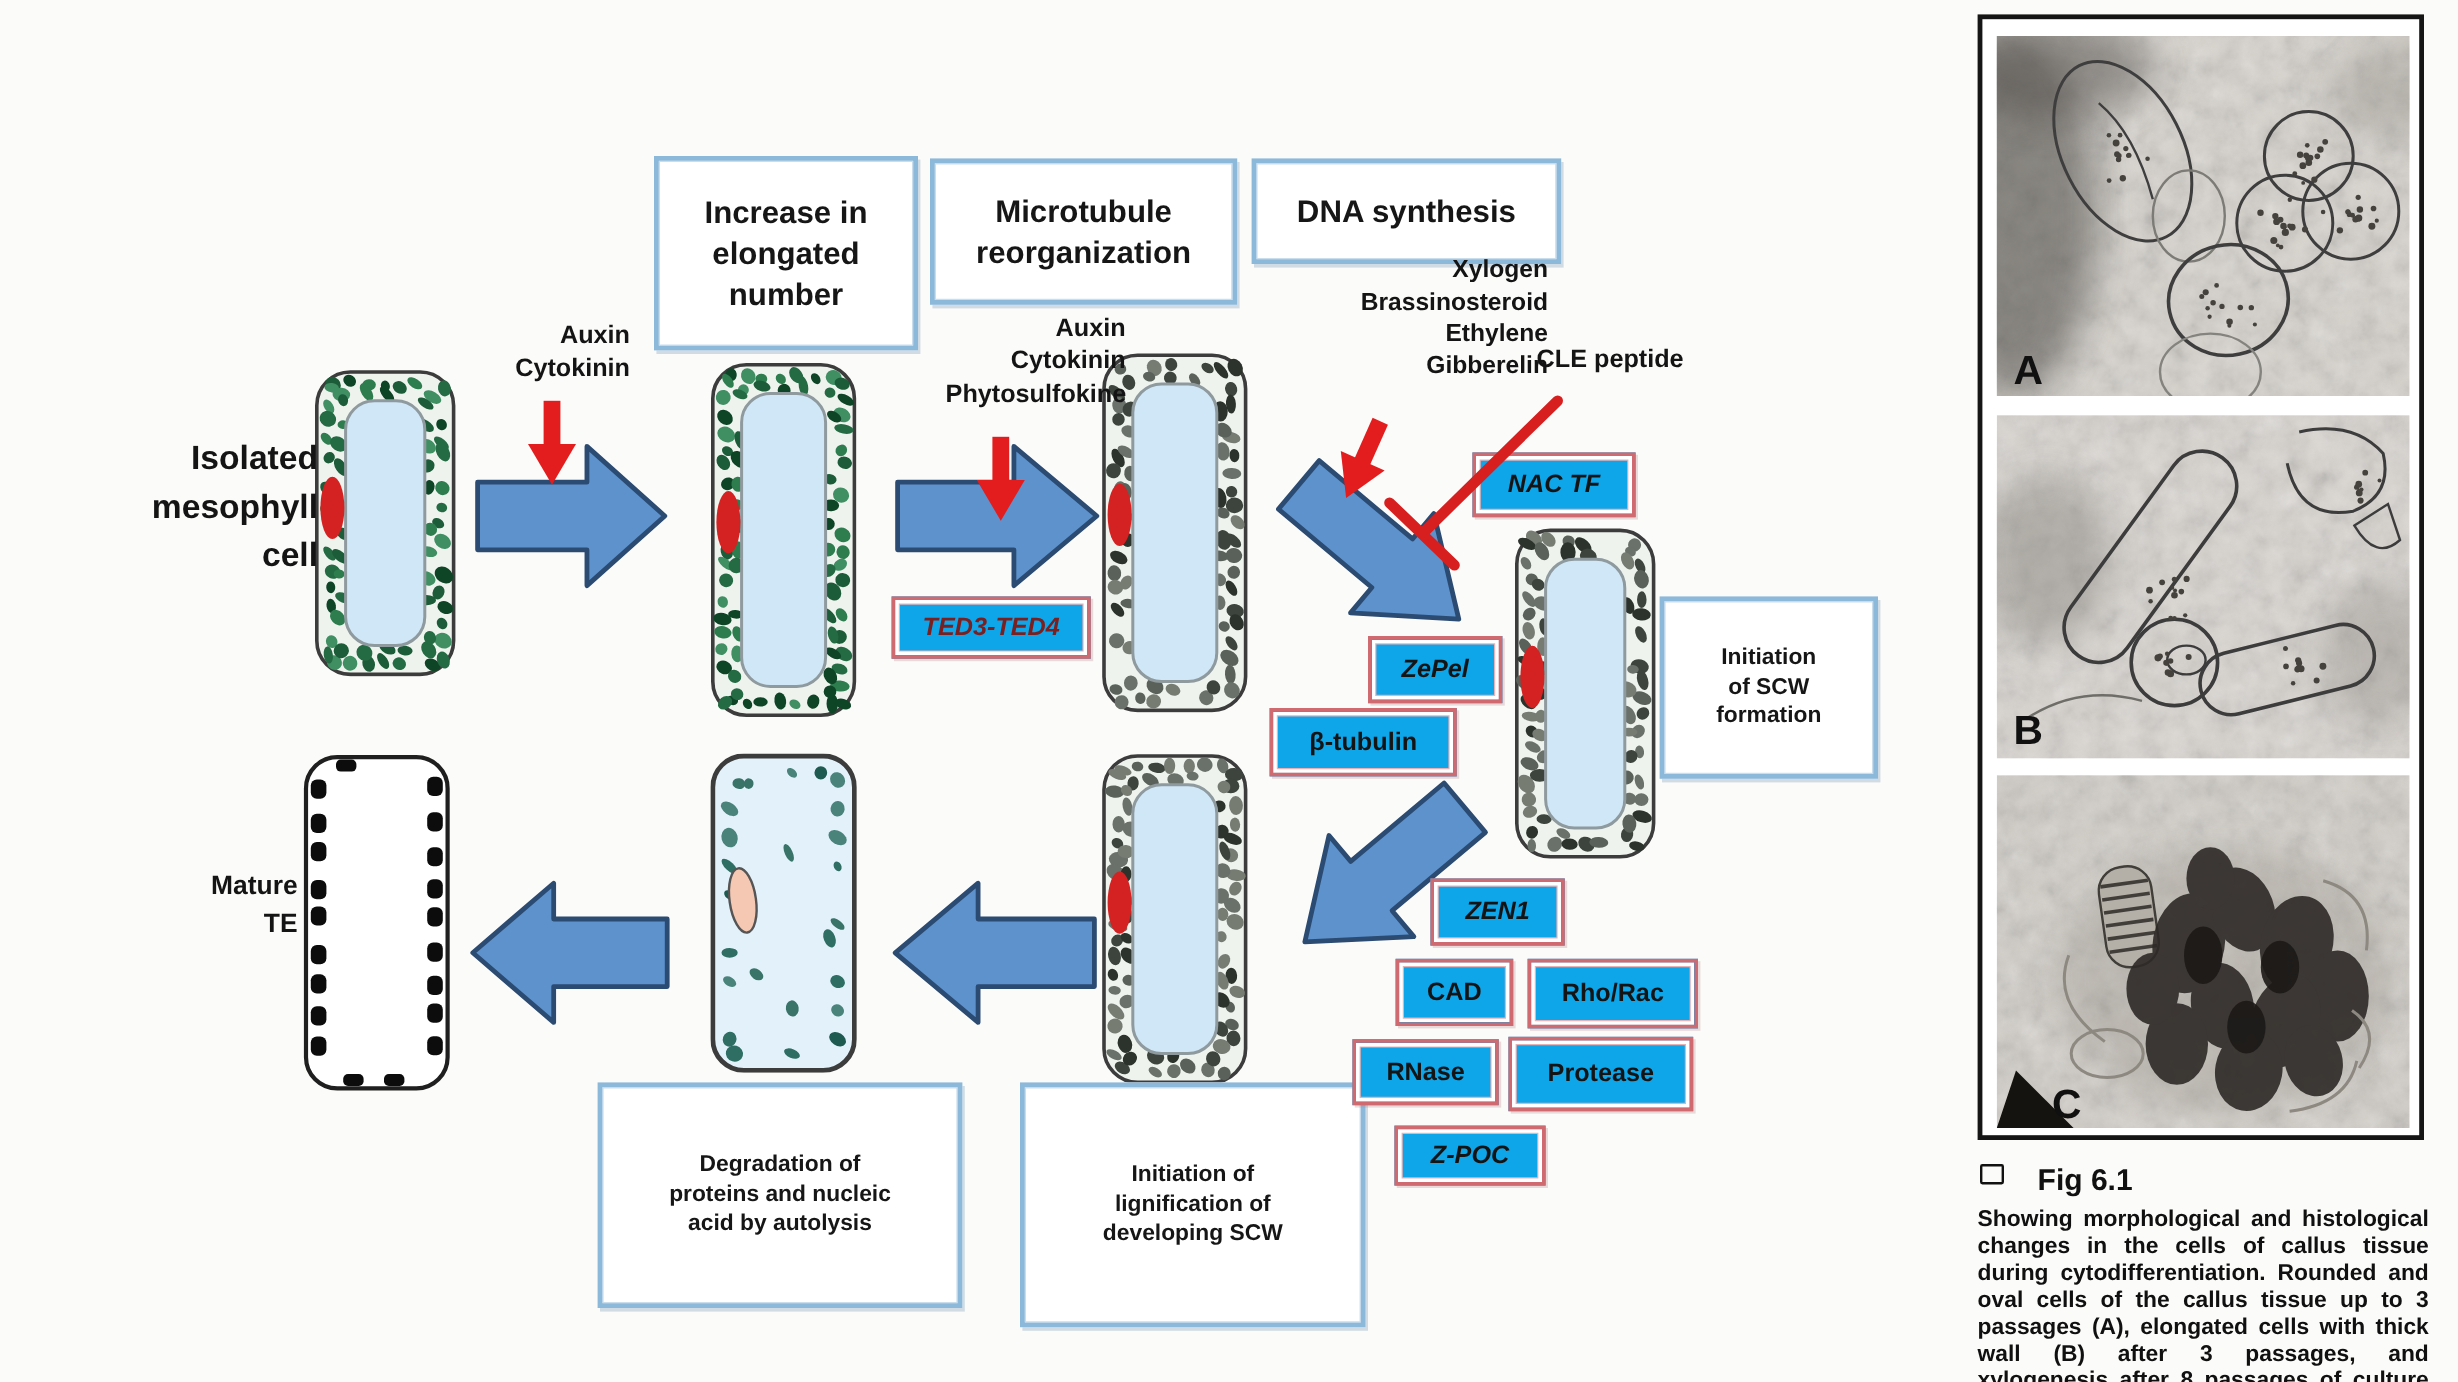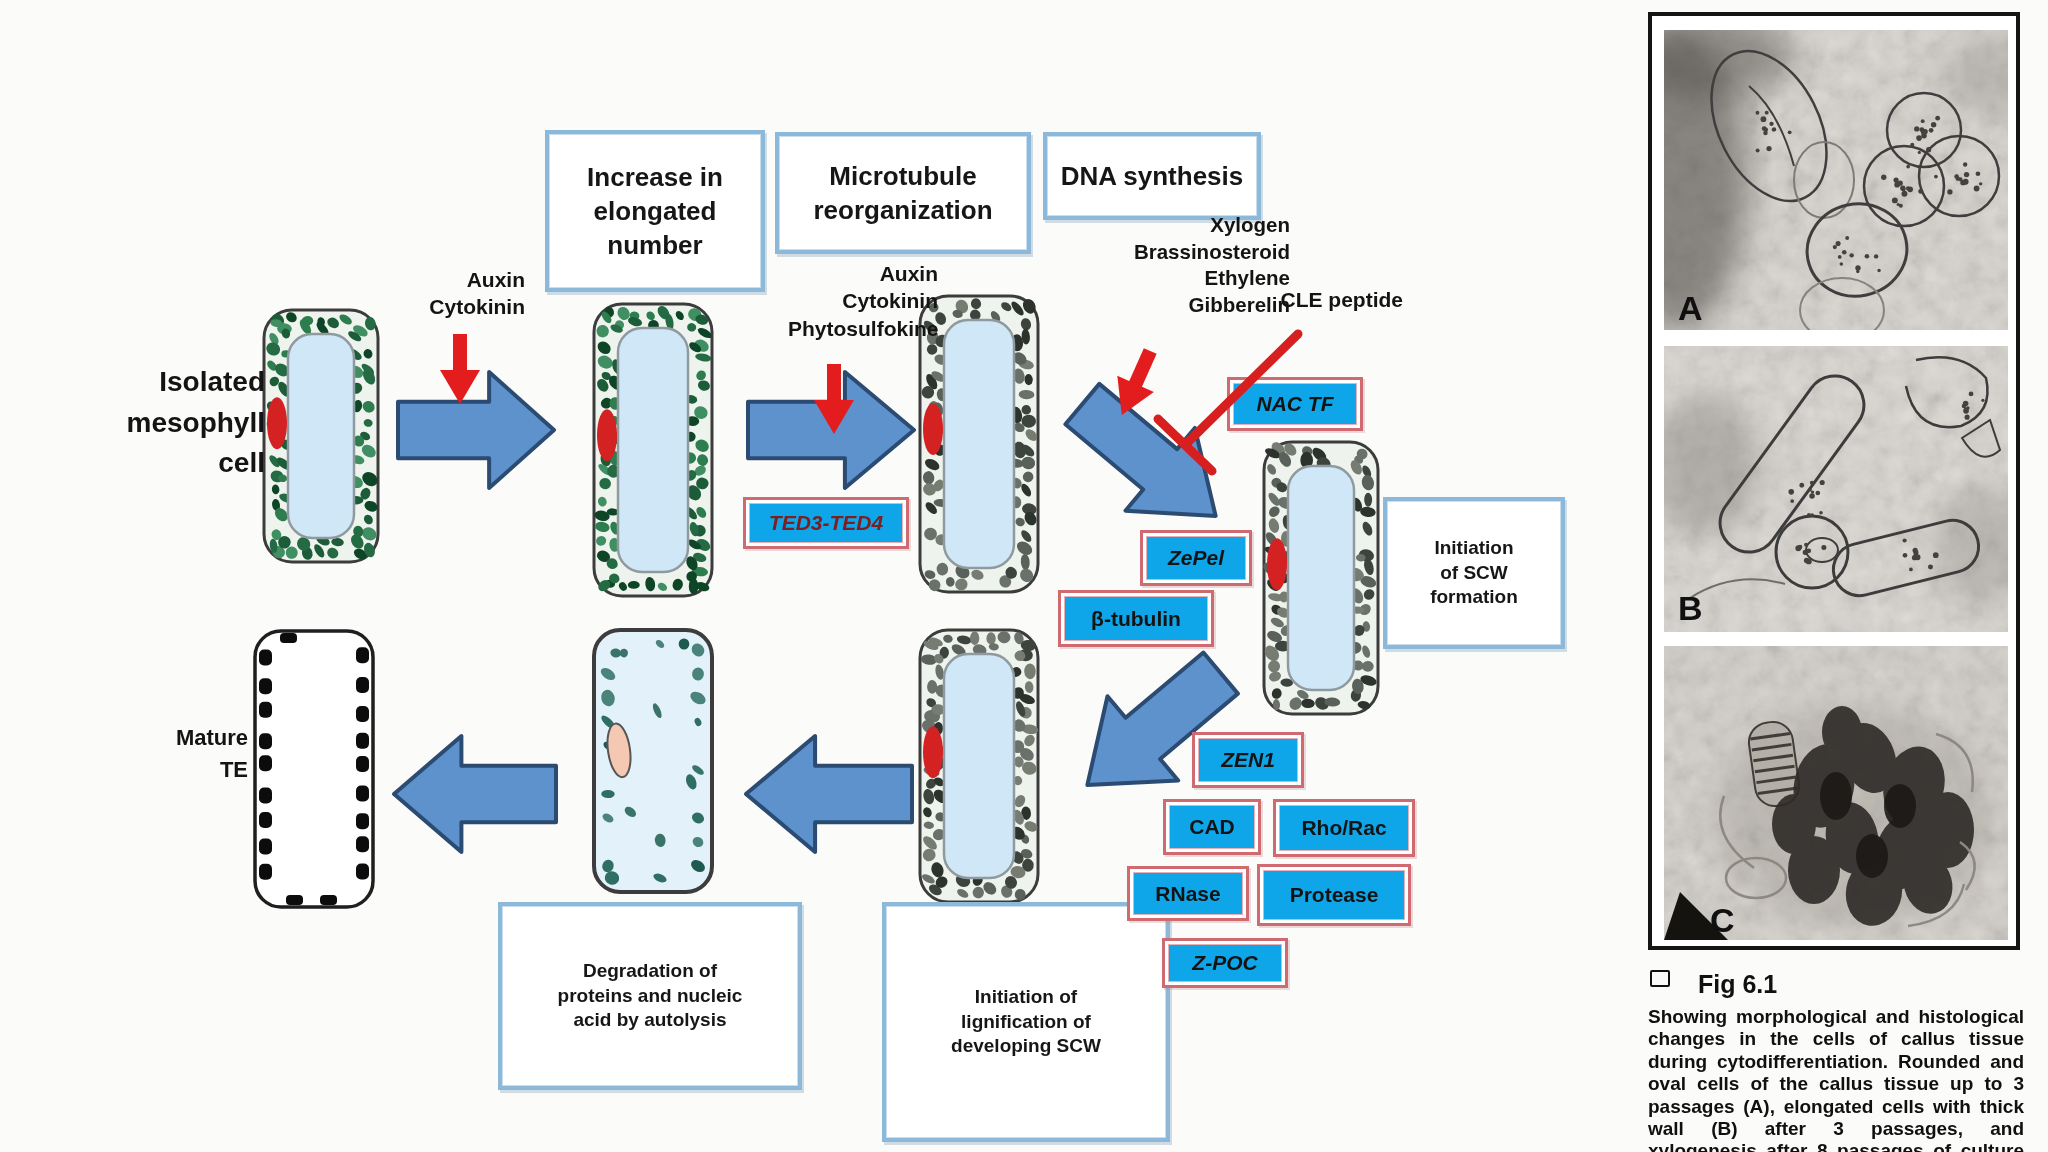--- a/index.html
+++ b/index.html
@@ -43,28 +43,28 @@
 <body>
 
 <div id="scene">
 
 
   <div class="abs bluebox preline" style="left:545px;top:130px;width:220px;height:162px;">Increase in
 elongated
 number</div>
   <div class="abs bluebox preline" style="left:775px;top:132px;width:256px;height:122px;">Microtubule
 reorganization</div>
-  <div class="abs bluebox preline" style="left:1043px;top:132px;width:218px;height:88px;">DNA synthesis</div>
+  <div class="abs bluebox preline" style="left:1043px;top:132px;width:258px;height:88px;">DNA synthesis</div>
   <div class="abs bluebox small preline" style="left:1383px;top:497px;width:182px;height:152px;">Initiation
 of SCW
 formation</div>
   <div class="abs bluebox small preline" style="left:498px;top:902px;width:304px;height:188px;">Degradation of
 proteins and nucleic
 acid by autolysis</div>
-  <div class="abs bluebox small preline" style="left:850px;top:902px;width:288px;height:240px;margin-left:32px;">Initiation of
+  <div class="abs bluebox small preline" style="left:850px;top:902px;width:288px;height:204px;">Initiation of
 lignification of
 developing SCW</div>
 
   <div class="abs lbl preline" style="left:395px;top:266px;width:130px;font-size:21px;line-height:1.3;">Auxin
 Cytokinin</div>
   <div class="abs lbl preline" style="left:788px;top:260px;width:150px;font-size:21px;line-height:1.3;">Auxin
 Cytokinin
 Phytosulfokine</div>
   <div class="abs lbl preline" style="left:1062px;top:212px;width:228px;font-size:20.5px;line-height:1.3;">Xylogen
 Brassinosteroid

